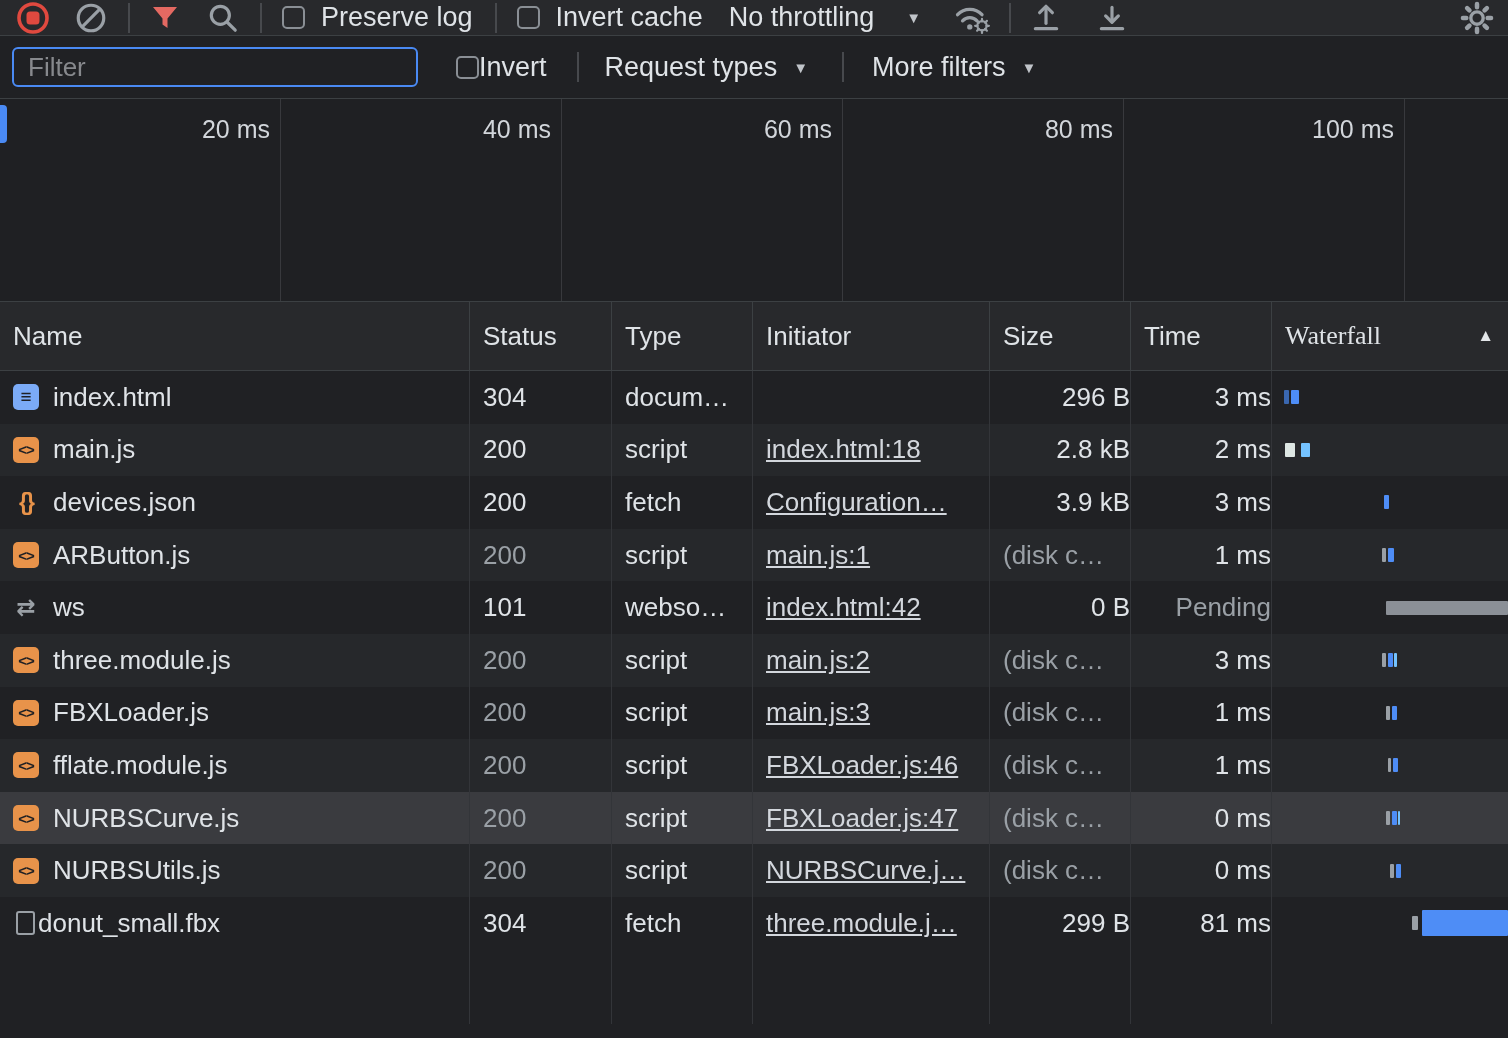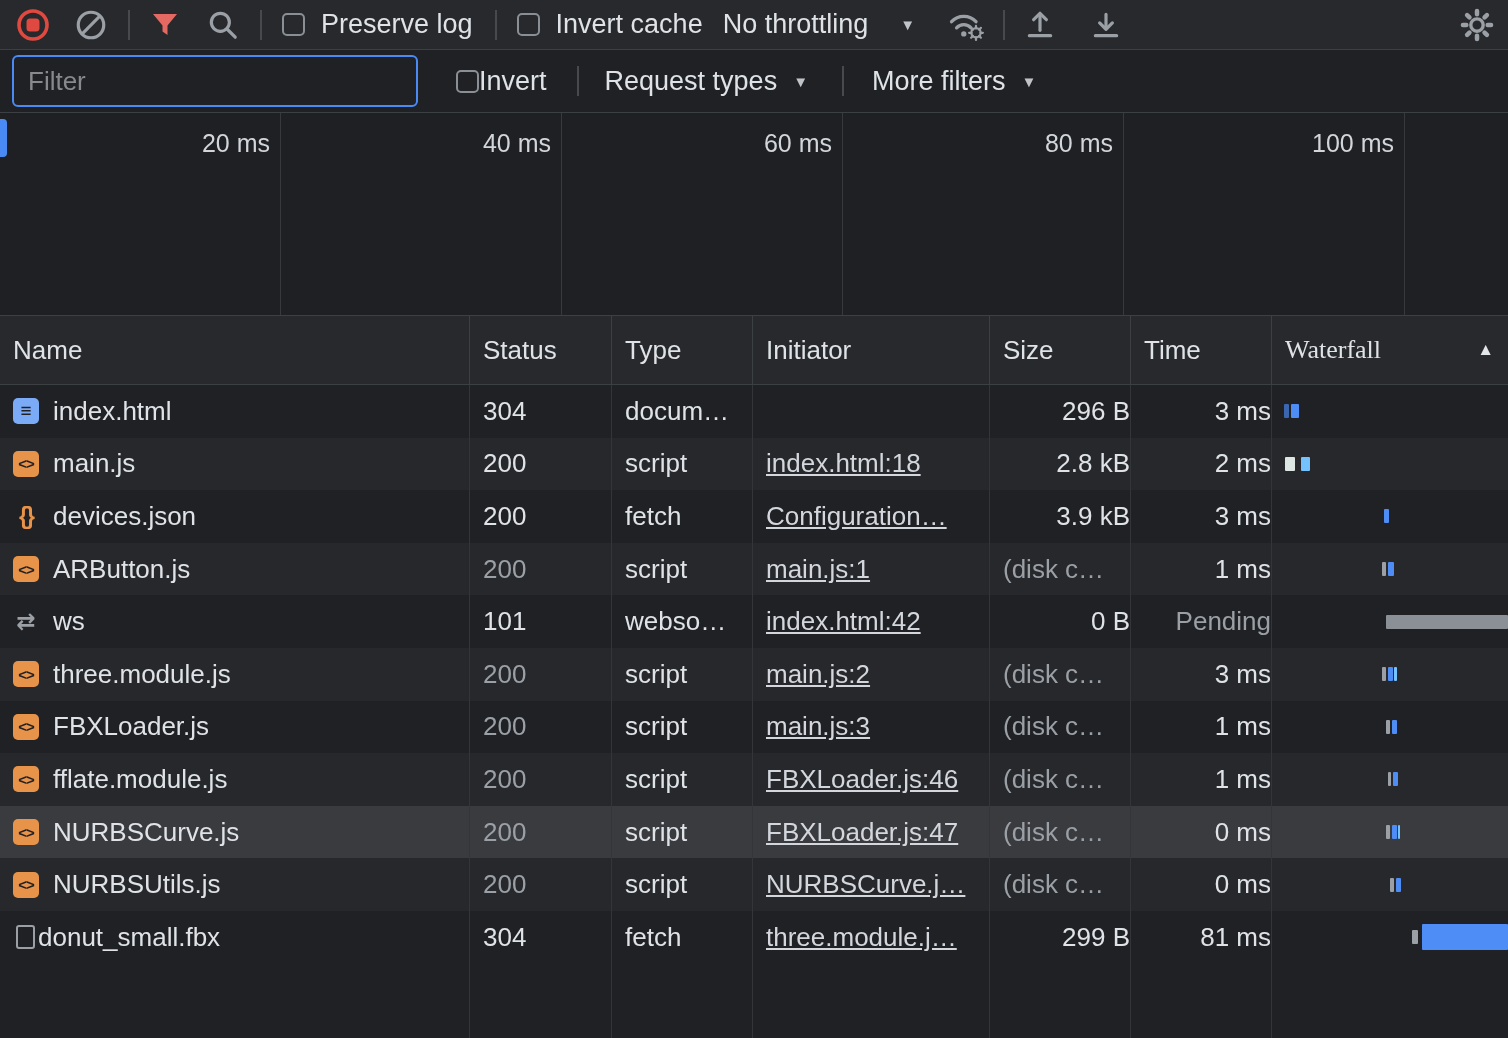--- a/index.html
+++ b/index.html
@@ -6,37 +6,37 @@
   html,body { width:1508px; height:1038px; overflow:hidden; }
   body {
     background:#202124;
     color:#dfe3e7;
     font-family:"Liberation Sans","DejaVu Sans",sans-serif;
     font-size:26px;
   }
 
   
   .toolbar {
-    height:50px; display:flex; align-items:center;
+    height:36px; display:flex; align-items:center;
     background:#28292c; border-bottom:1px solid #3c4043;
   }
   .tb-btn { width:42px; height:42px; display:flex; align-items:center; justify-content:center; flex:none; }
   .tb-divider { width:2px; height:30px; background:#47494d; flex:none; }
   .tb-label { font-size:27px; color:#dfe3e7; white-space:nowrap; }
   .checkbox { width:23px; height:23px; border:2.5px solid #8a8f95; border-radius:5px; flex:none; background:transparent; }
   .dd-arrow { font-size:15px; color:#c0c4c9; }
   .spacer { flex:1; }
 
   
   .filterbar {
     height:63px; display:flex; align-items:center;
     background:#202124; border-bottom:1px solid #3c4043;
   }
   .filter-input {
-    width:406px; height:52px; margin-left:12px;
+    width:406px; height:40px; margin-left:12px;
     background:#202124; border:2.5px solid #4a8af4; border-radius:6px;
     color:#fca5a5; font-size:26px; padding:0 14px; outline:none;
     font-family:"Liberation Sans","DejaVu Sans",sans-serif;
   }
   .filter-input::placeholder { color:#87898d; }
 
   
   .overview { position:relative; height:203px; border-bottom:1px solid #3c4043; background:#1f2023; display:flex; }
   .ov-band {
     width:281px; flex:none; border-right:1px solid #38393d;
@@ -117,21 +117,21 @@
   <div class="tb-divider" style="margin-left:16px"></div>
 
   <span class="checkbox" style="margin-left:20px"></span>
   <span class="tb-label" style="margin-left:16px">Preserve log</span>
 
   <div class="tb-divider" style="margin-left:22px"></div>
 
   <span class="checkbox" style="margin-left:20px"></span>
   <span class="tb-label" style="margin-left:16px">Invert cache</span>
 
-  <span class="tb-label" style="margin-left:20px">No throttling</span>
+  <span class="tb-label" style="margin-left:26px">No throttling</span>
   <span class="dd-arrow" style="margin-left:32px">▼</span>
 
   <div class="tb-btn" style="margin-left:30px">
     <svg width="40" height="36" viewBox="0 0 36 32" fill="none" stroke="#9aa0a6" stroke-width="3" stroke-linecap="round">
       <path d="M5 13 a15 15 0 0 1 22 0"></path>
       <path d="M9.5 18.5 a9 9 0 0 1 13 0"></path>
       <circle cx="16" cy="24" r="2.4" fill="#9aa0a6" stroke="none"></circle>
       <g stroke-width="2">
         <circle cx="27" cy="23" r="4.2"></circle>
         <path d="M27 16.8 v2.2 M27 27.2 v2.2 M20.8 23 h2.2 M31 23 h2.2 M22.6 18.6 l1.6 1.6 M29.8 25.8 l1.6 1.6 M22.6 27.4 l1.6 -1.6 M29.8 20.2 l1.6 -1.6"></path>

